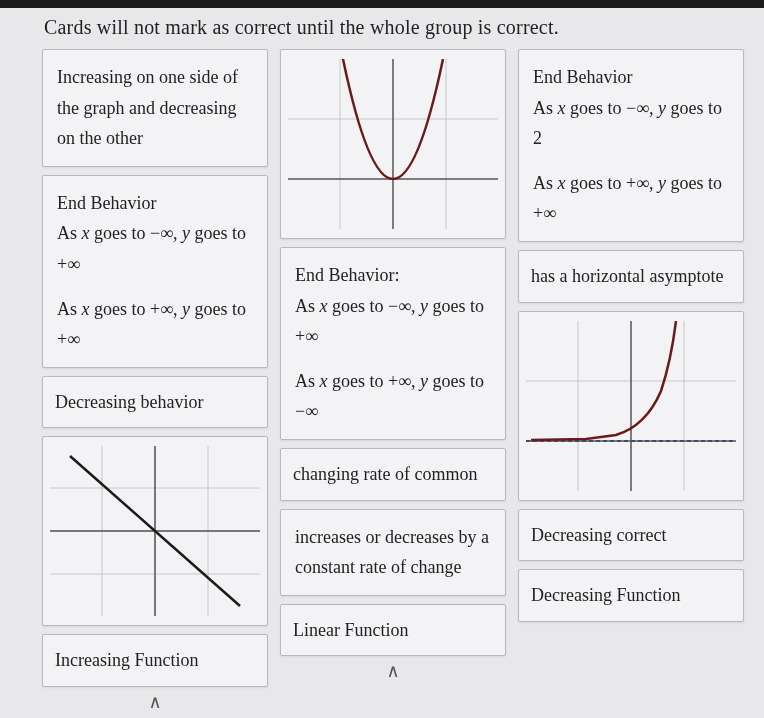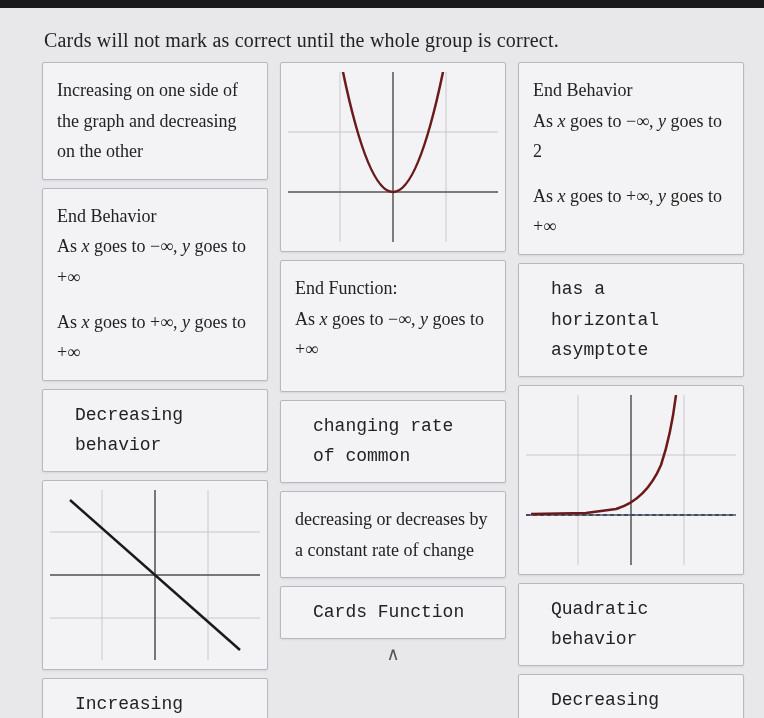--- a/index.html
+++ b/index.html
@@ -13,21 +13,20 @@
   }
   .topbar {
     height: 8px;
     background: #1a1a1a;
   }
   .header {
     padding: 8px 44px 10px 44px;
     font-size: 20px;
     color: #222;
     letter-spacing: 0.2px;
-    margin-top: 13px;
   }
   .board {
     display: flex;
     gap: 12px;
     padding: 0 20px;
     margin-left: 22px;
   }
   .col {
     flex: 1;
     display: flex;
@@ -45,21 +44,21 @@
     box-shadow: 0 1px 2px rgba(0,0,0,0.08);
     position: relative;
   }
   .card.graph {
     padding: 4px;
     height: 190px;
     display:flex;
     align-items:center;
     justify-content:center;
   }
-  .card.short { padding: 10px 32px; font-family: Liberation Mono, monospace; }
+  .card.short { padding: 10px 12px; }
   .chev {
     text-align: center;
     font-size: 18px;
     color: #555;
     margin-top: -4px;
     user-select: none;
   }
   svg { display:block; }
   .math-i { font-style: italic; }
 </style>
@@ -133,37 +132,40 @@
         <g stroke="#555" stroke-width="1.5">
           <line x1="0" y1="120" x2="210" y2="120"></line>
           <line x1="105" y1="0" x2="105" y2="170"></line>
         </g>
 
         <path d="M 55 0 Q 105 240 155 0" fill="none" stroke="#6b1a1a" stroke-width="2.5"></path>
       </svg>
     </div>
 
     <div class="card">
-      <div>End Function:</div>
+      <div>End Behavior:</div>
       <div>
         <span>As </span><span class="math-i">x</span><span> goes to −∞, </span><span class="math-i">y</span><span> goes to +∞</span>
       </div>
       <div style="height:14px"></div>
+      <div>
+        <span>As </span><span class="math-i">x</span><span> goes to +∞, </span><span class="math-i">y</span><span> goes to −∞</span>
+      </div>
     </div>
 
     <div class="card short">
       <span>changing rate of common</span>
     </div>
 
     <div class="card">
-      <span>decreasing or decreases by a constant rate of change</span>
-    </div>
-
-    <div class="card short">
-      <span>Cards Function</span>
+      <span>increases or decreases by a constant rate of change</span>
+    </div>
+
+    <div class="card short">
+      <span>Linear Function</span>
     </div>
     <div class="chev">∧</div>
   </div>
 
   <div class="col">
 
     <div class="card">
       <div>End Behavior</div>
       <div>
         <span>As </span><span class="math-i">x</span><span> goes to −∞, </span><span class="math-i">y</span><span> goes to 2</span>
@@ -192,21 +194,21 @@
           <line x1="105" y1="0" x2="105" y2="170"></line>
         </g>
 
         <line x1="0" y1="120" x2="210" y2="120" stroke="#2a3a6a" stroke-width="1.5" stroke-dasharray="4 3"></line>
 
         <path d="M 5 119 L 60 118 L 90 114 Q 120 105 135 70 Q 145 40 150 0" fill="none" stroke="#6b1a1a" stroke-width="2.5"></path>
       </svg>
     </div>
 
     <div class="card short">
-      <span>Quadratic behavior</span>
+      <span>Decreasing correct</span>
     </div>
 
     <div class="card short">
       <span>Decreasing Function</span>
     </div>
   </div>
 
 </div>
 
 </body></html>

